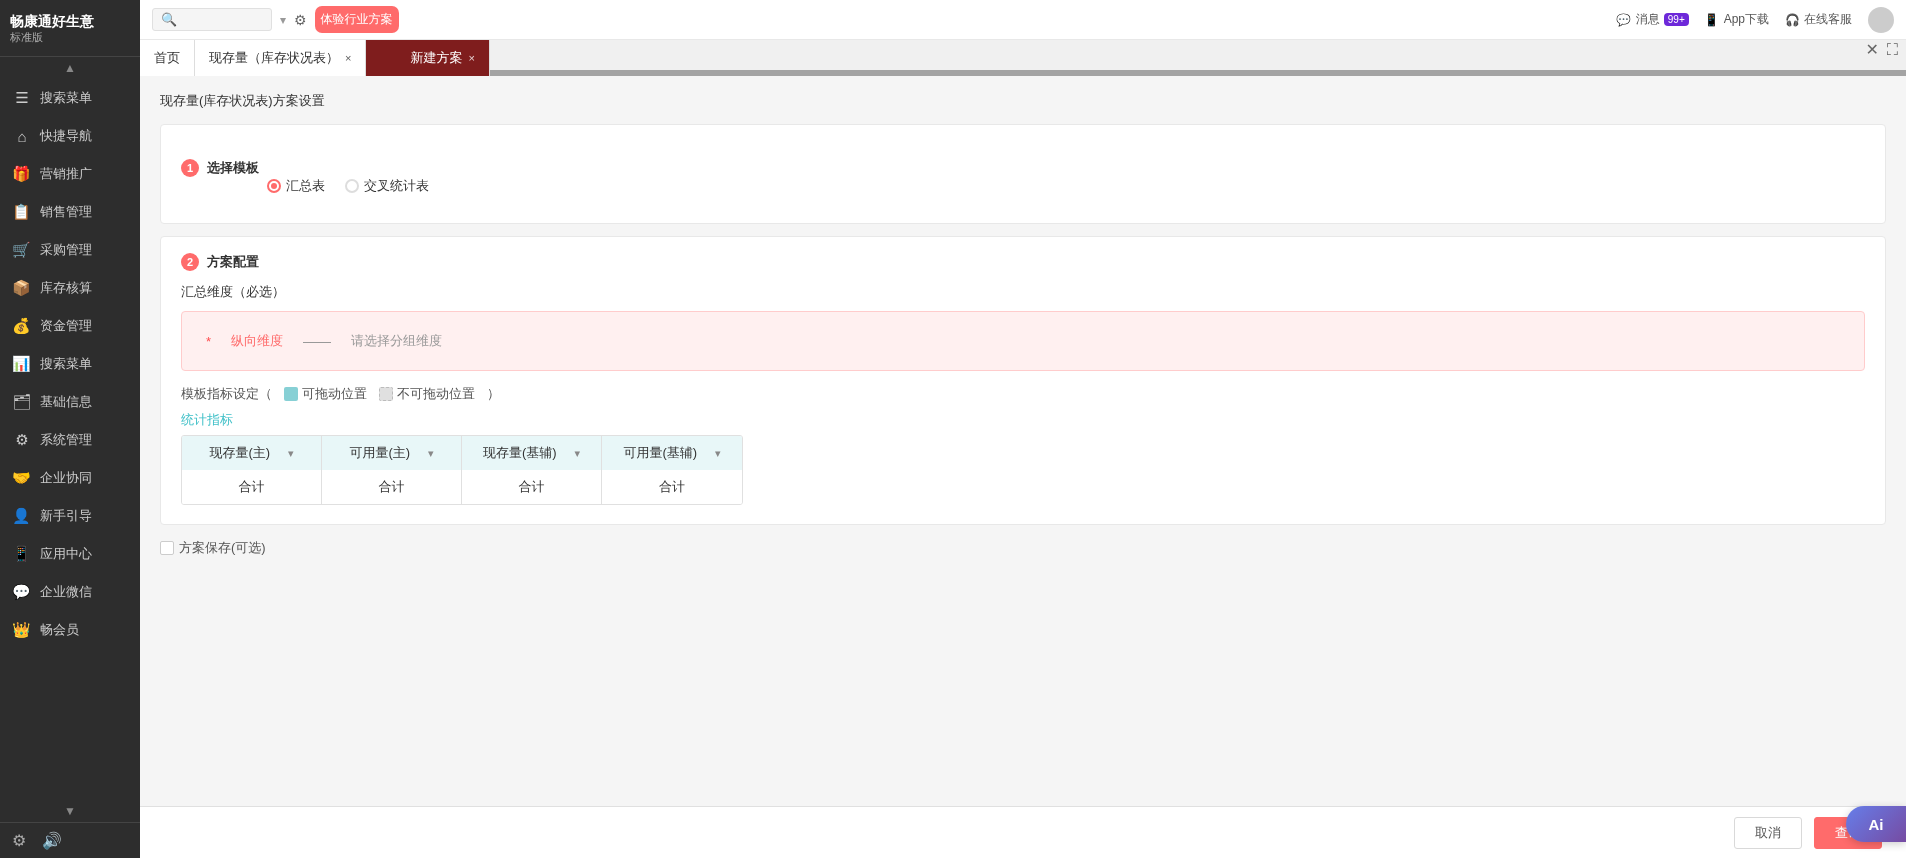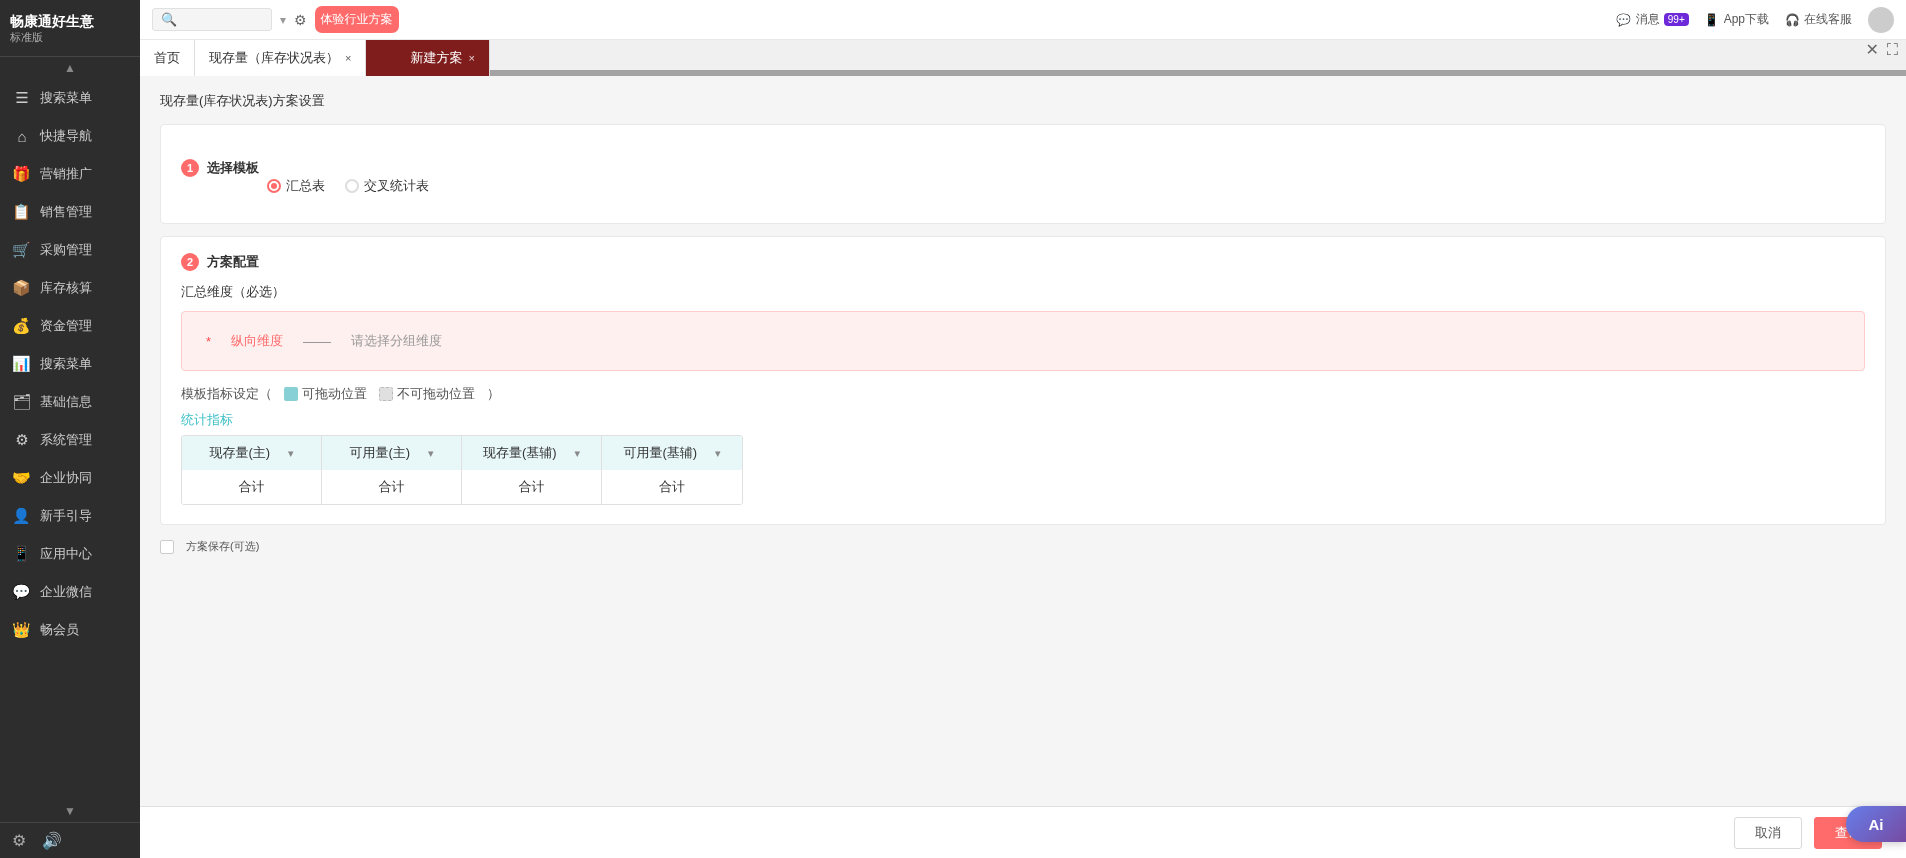--- a/index.html
+++ b/index.html
@@ -355,22 +355,22 @@
       color: #bbb;
       font-size: 12px;
       line-height: 1.8;
     }
     .hints p { margin-bottom: 2px; }
 
     
     .save-row {
       display: flex;
       align-items: center;
-      gap: 12px;
-      font-size: 11px;
+      gap: 5px;
+      font-size: 13px;
       color: #555;
       margin-top: 14px;
     }
     .save-checkbox {
       width: 14px;
       height: 14px;
       border: 1px solid #ccc;
       border-radius: 2px;
       background: #fff;
       cursor: pointer;

